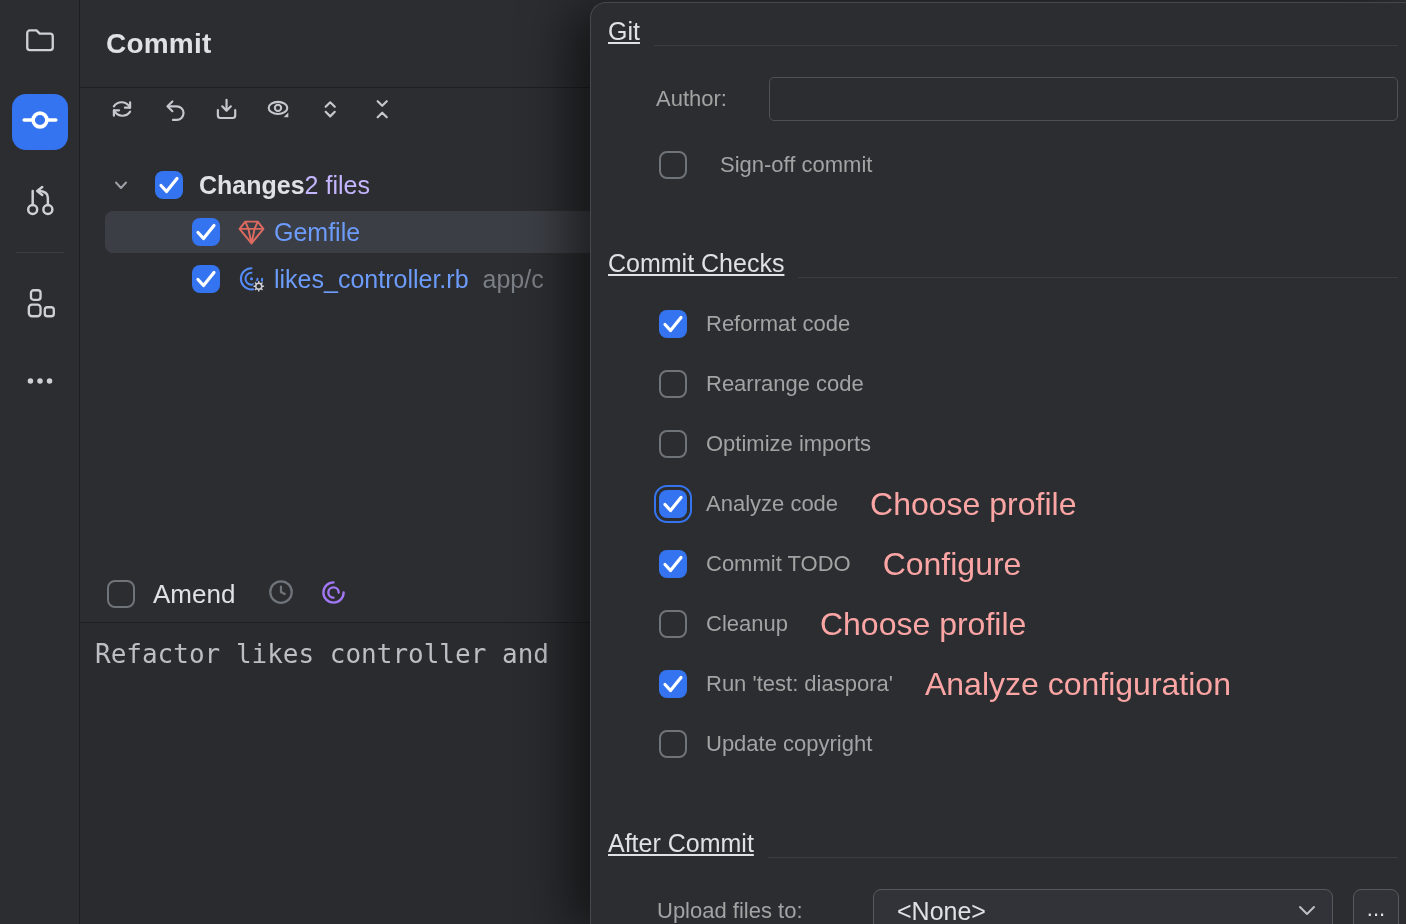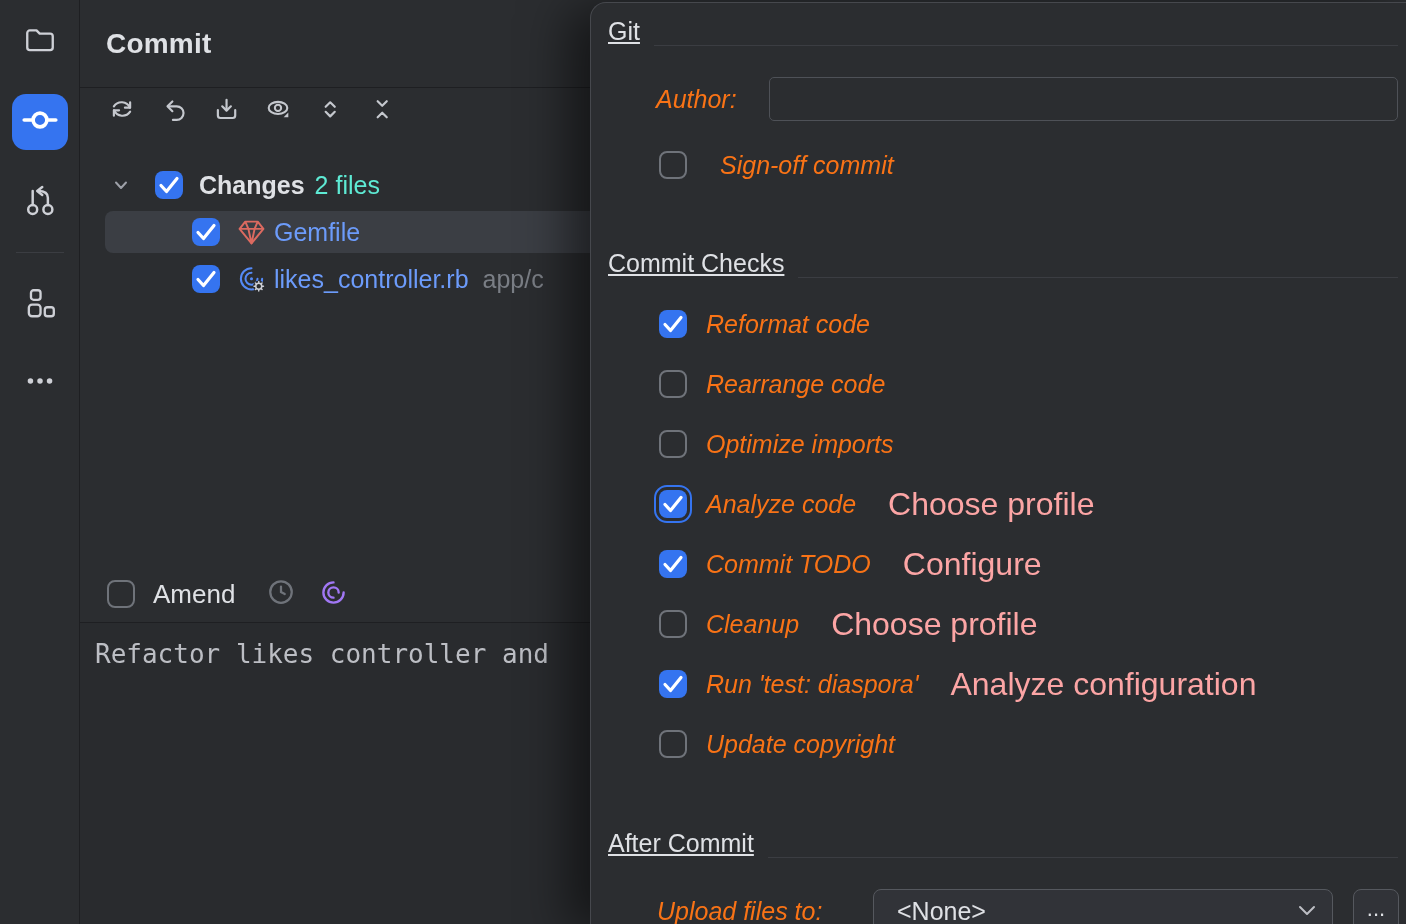--- a/index.html
+++ b/index.html
@@ -21,21 +21,21 @@
   #commit-title { font-size:28px; font-weight:700; letter-spacing:.2px; }
   #toolbar { position:absolute; top:96px; left:0; display:flex; gap:26px; padding-left:29px; align-items:center; }
   .tb-btn { width:26px; height:26px; display:flex; align-items:center; justify-content:center; }
 
   #tree { position:absolute; top:163px; left:0; right:0; }
   .tree-group { height:44px; display:flex; align-items:center; padding-left:30px; }
   .tree-file  { height:42px; display:flex; align-items:center; margin-left:25px; padding-left:87px; margin-top:4px; }
   .tree-file.selected { background:#3b3e44; border-radius:8px 0 0 8px; }
   .twisty { width:22px; height:22px; display:flex; align-items:center; justify-content:center; }
   .grp-label { font-size:25px; font-weight:700; margin-left:16px; }
-  .grp-count { font-size:25px; color:#5eead4; margin-left:10px; }
+  .grp-count { font-size:25px; color:#c4b5fd; }
   .file-icon { width:29px; height:28px; margin-left:17px; display:flex; align-items:center; justify-content:center; }
   .file-name { font-size:25px; color:#6c9bfa; margin-left:8px; white-space:nowrap; }
   .file-path { font-size:25px; color:#7a7e85; margin-left:14px; white-space:nowrap; }
   .tree-group .cb { margin-left:23px; }
 
   #amend-row { position:absolute; top:570px; left:0; height:48px; display:flex; align-items:center; padding-left:27px; }
   #amend-label { font-size:26px; margin-left:18px; }
   #history-icon { margin-left:31px; }
   #ai-icon { margin-left:24px; }
 
@@ -51,21 +51,21 @@
   .cb.checked svg { display:block; }
   .cb.focused { outline:2px solid #3574f0; outline-offset:3px; }
 
   
   #popup { position:absolute; left:590px; top:2px; right:0; bottom:0; background:#2b2d30;
            border:1px solid #46484d; border-right:none; border-bottom:none;
            border-top-left-radius:16px; box-shadow:-22px 6px 48px rgba(0,0,0,.5); }
   .sec-header { position:absolute; left:17px; right:8px; display:flex; align-items:flex-end; gap:14px;text-decoration:underline; }
   .sec-title { font-size:25px; color:#dfe1e5; white-space:nowrap; }
   .sec-rule { flex:1; height:1px; background:#3b3d42; }
-  .pop-label { font-size:25px; color:#f97316; white-space:nowrap;font-style:italic; }
+  .pop-label { font-size:22px; color:#a3a3a3; white-space:nowrap; }
   .pop-link { font-size:32px; color:#fca5a5; white-space:nowrap; margin-left:32px; cursor:pointer; }
 
   #author-row { position:absolute; top:74px; left:0; right:0; height:44px; }
   #author-label { position:absolute; left:65px; top:50%; transform:translateY(-50%); }
   #author-input { position:absolute; left:178px; right:8px; top:0; height:44px; background:#2b2d30;
                   border:1.4px solid #4e5157; border-radius:5px; color:#dfe1e5; font-size:24px;
                   padding:0 12px; font-family:"Liberation Sans", sans-serif; }
   #signoff-row { position:absolute; top:146px; left:68px; height:32px; display:flex; align-items:center; gap:33px; }
 
   .check-row { position:absolute; left:68px; height:42px; display:flex; align-items:center; gap:19px; }

